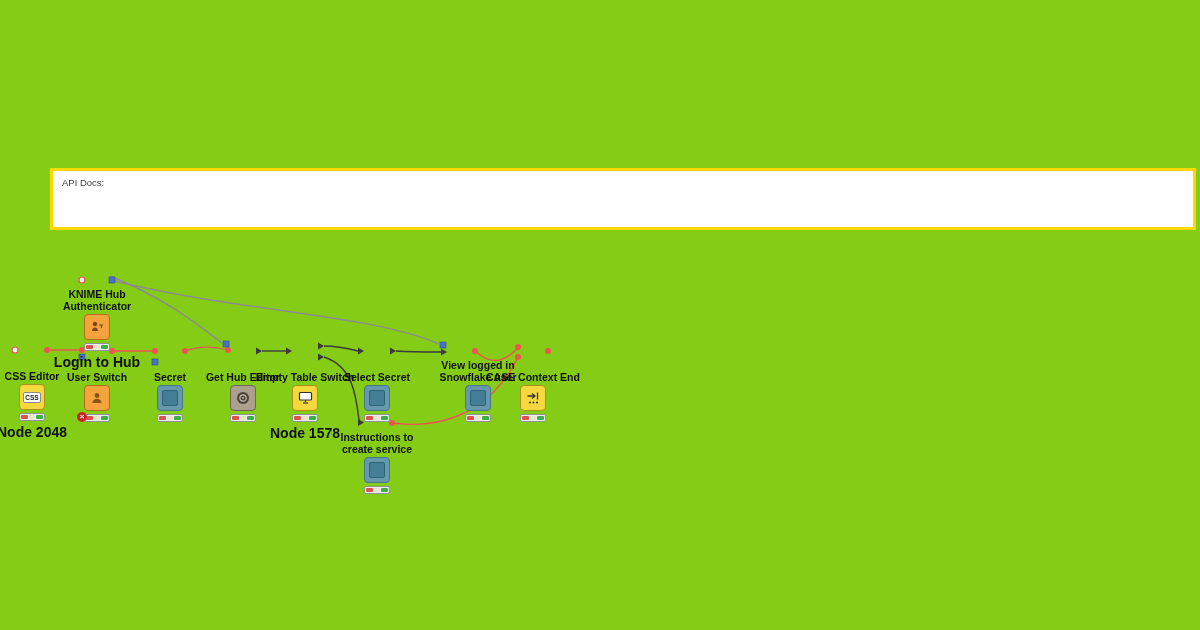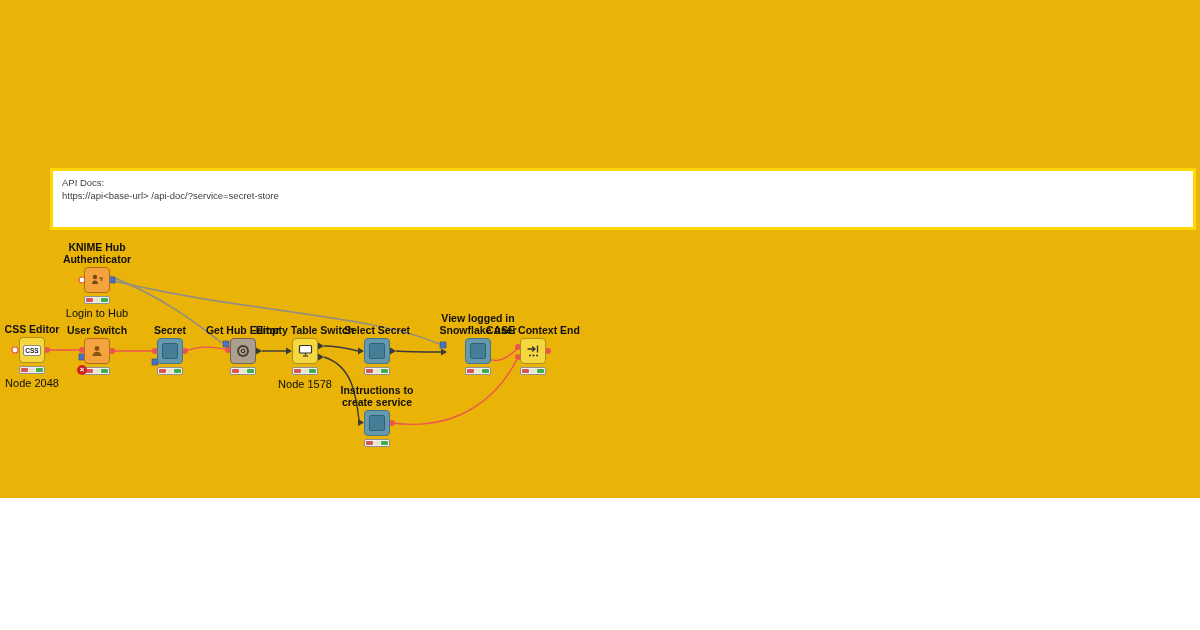--- a/index.html
+++ b/index.html
@@ -1,51 +1,51 @@
 <!DOCTYPE html>
 <html style="--annotation-border: #ffd800; --flowvar-connection: #ee5352; --data-connection: #3a3a3a; --credential-connection: #8c8c8c; --credential-port: #4a72c4; --node-orange: #f5a33f; --node-yellow: #f5d73f; --node-teal: #6699ad; --node-tan: #ad9f8e; --traffic-red: #d9534f; --traffic-green: #3fae4a;"><head>
 <meta charset="utf-8">
 <style>
   html,body { margin:0; padding:0; background:#ffffff; }
   body { width:1200px; height:630px; overflow:hidden;
          font-family:"Liberation Sans", sans-serif; }
-  #canvas { position:relative; width:1200px; height:498px; background:#eab308; }
+  #canvas { position:relative; width:1200px; height:630px; background:#84cc16; }
 
   
   .annotation { position:absolute; left:50px; top:168px; width:1146px; height:62px;
     border:3px solid var(--annotation-border,#ffd800); box-sizing:border-box;
     background:#fff; padding:5px 9px; font-size:9.5px; line-height:13px; color:#3c3c3c; }
 
   
   #wires { position:absolute; left:0; top:0; z-index:1; }
   path.flow { fill:none; stroke:var(--flowvar-connection,#ee5352); stroke-width:1.4; }
   path.data { fill:none; stroke:var(--data-connection,#3a3a3a); stroke-width:1.4; }
   path.cred { fill:none; stroke:var(--credential-connection,#8c8c8c); stroke-width:1.4; }
   circle.pf { fill:var(--flowvar-connection,#ee5352); }
   circle.po { fill:#ffffff; stroke:var(--flowvar-connection,#ee5352); stroke-width:1.2; }
   rect.pb  { fill:var(--credential-port,#4a72c4); stroke:#2d4b8f; stroke-width:0.6; }
   polygon.pt { fill:var(--data-connection,#3a3a3a); }
 
   
-  .node { position:absolute; width:26px; height:26px; z-index:2; }
+  .node { position:absolute; width:26px; height:26px; z-index:2;margin-top:47px; }
   .icon { width:26px; height:26px; box-sizing:border-box; border-radius:4px;
     border:1px solid #888; display:flex; align-items:center; justify-content:center; }
   .c-orange .icon { background:var(--node-orange,#f5a33f); border-color:#b06d1a; }
   .c-yellow .icon { background:var(--node-yellow,#f5d73f); border-color:#a8921c; }
   .c-teal   .icon { background:var(--node-teal,#6699ad); border-color:#44778c; }
   .c-tan    .icon { background:var(--node-tan,#ad9f8e); border-color:#6f6355; }
   .inner { width:14px; height:14px; background:#457f97; border:1px solid #2e6277; border-radius:2px; }
   .css-chip { background:#fff; border:1px solid #8a8a8a; border-radius:2px;
     font-size:6.5px; font-weight:bold; color:#222; padding:1px 1px; line-height:7px; }
 
   .nlabel { position:absolute; bottom:calc(100% + 2px); left:50%; transform:translateX(-50%);
     width:144px; text-align:center; font-size:10.5px; font-weight:bold;
     line-height:11.5px; color:#101010; }
   .nsub { position:absolute; top:calc(100% + 14px); left:50%; transform:translateX(-50%);
-    width:130px; text-align:center; font-size:11px; font-weight:normal; color:#101010;
+    width:130px; text-align:center; font-size:14px; font-weight:bold; color:#101010;
     white-space:nowrap; }
 
   .traffic { position:absolute; top:calc(100% + 3px); left:50%; transform:translateX(-50%);
     width:26px; height:8px; box-sizing:border-box; border:1px solid #909090; border-radius:2px;
     background:#efefef; display:flex; gap:1px; padding:1px; }
   .traffic i { flex:1; border-radius:1px; }
   .tl-r { background:var(--traffic-red,#d9534f); }
   .tl-y { background:#e9e5ca; }
   .tl-g { background:var(--traffic-green,#3fae4a); }
 
@@ -53,21 +53,20 @@
     background:#cc2222; color:#fff; font-size:8px; line-height:10px; text-align:center;
     font-weight:bold; z-index:3; }
 </style>
 </head>
 <body>
 
 <div id="canvas">
 
   <div class="annotation">
     <div>API Docs:</div>
-    <div>https://api&lt;base-url&gt; /api-doc/?service=secret-store</div>
   </div>
 
   <svg id="wires" width="1200" height="630">
 
     <path class="cred" d="M110,276 C165,298 200,326 222,343"></path>
     <path class="cred" d="M110,280 C240,312 370,314 439,344"></path>
 
     <path class="data" d="M262,351 L286,351"></path>
     <path class="data" d="M324,346 C338,346 350,349 358,351"></path>
     <path class="data" d="M324,357 C352,366 356,394 359,420"></path>

